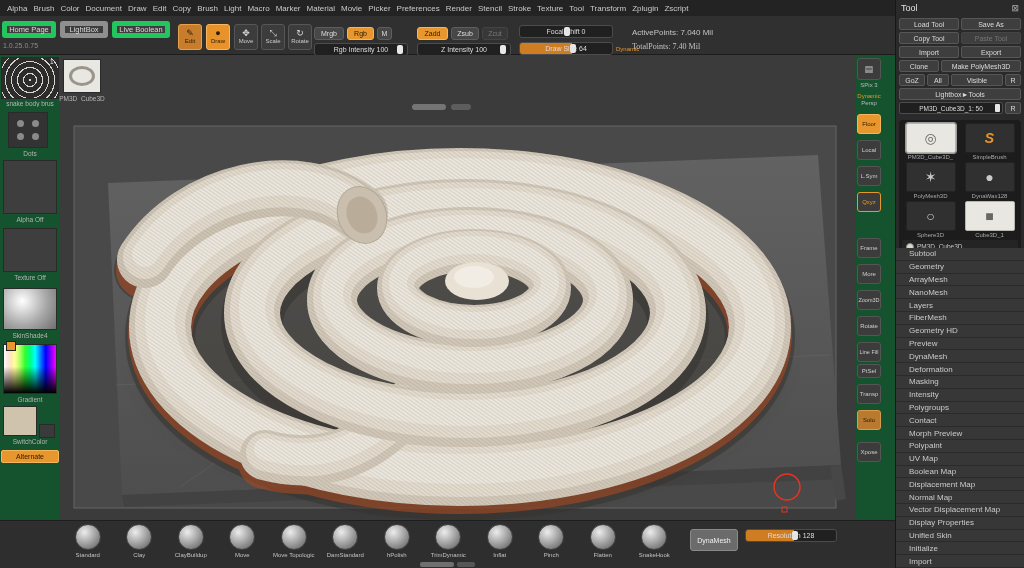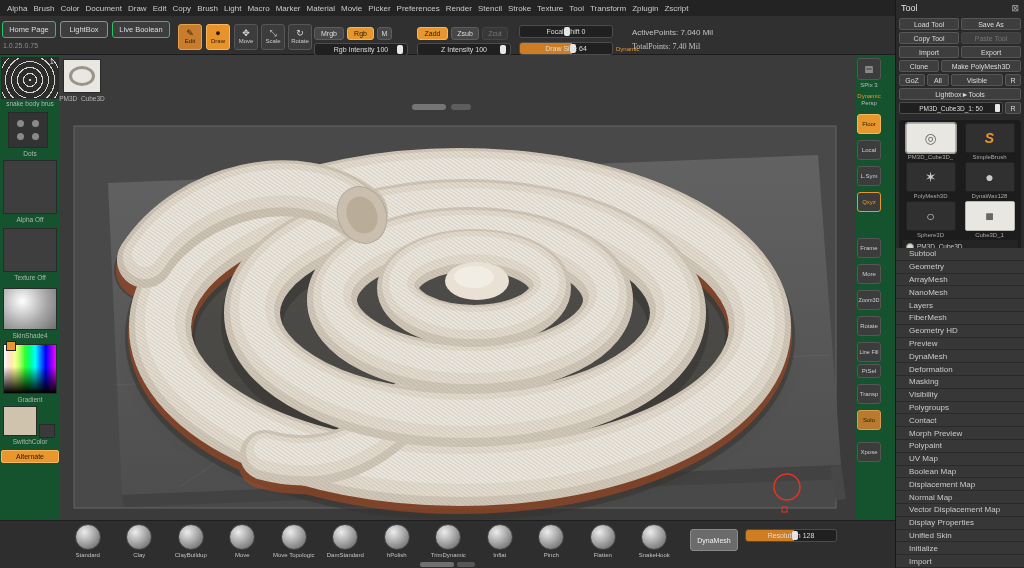--- a/index.html
+++ b/index.html
@@ -4,21 +4,21 @@
 <style>
   html,body{margin:0;padding:0;background:#222;font-family:"Liberation Sans",sans-serif;}
   .app{position:relative;width:1024px;height:568px;background:#14532d;overflow:hidden;font-family:"Liberation Sans",sans-serif;}
 
   
   .menubar{position:absolute;left:0;top:0;width:895px;height:16px;background:#232323;display:flex;align-items:center;padding-left:4px;box-sizing:border-box;}
   .menu-item{font-size:8px;color:#c9c9c9;padding:0 3px;white-space:nowrap;cursor:default;}
 
   
   .topbar{position:absolute;left:0;top:16px;width:895px;height:39px;background:#303030;border-bottom:1px solid #1c1c1c;box-sizing:border-box;}
-  .tb-btn{position:absolute;background:#3d3d3d;border:1px solid #22c55e;border-radius:3px;color:#ddd;font-size:7.5px;display:flex;align-items:center;justify-content:center;box-sizing:border-box;}
+  .tb-btn{position:absolute;background:#3d3d3d;border:5px solid #22c55e;border-radius:3px;color:#ddd;font-size:7.5px;display:flex;align-items:center;justify-content:center;box-sizing:border-box;}
   .mode-btn{position:absolute;width:24px;height:26px;border-radius:3px;background:#3c3c3c;border:1px solid #565656;display:flex;flex-direction:column;align-items:center;justify-content:center;box-sizing:border-box;}
   .mode-btn .mi{font-size:9px;color:#ddd;line-height:9px;}
   .mode-btn .ml{font-size:6px;color:#ccc;line-height:7px;}
   .mode-btn.orange{background:#c77d2c;border-color:#e8a14a;}
   .mode-btn.orange2{background:#e8922a;border-color:#f7b65f;}
   .mode-btn.orange .mi,.mode-btn.orange .ml,.mode-btn.orange2 .mi,.mode-btn.orange2 .ml{color:#2a1c08;}
   .pill{position:absolute;height:13px;border-radius:3px;background:#474747;border:1px solid #5e5e5e;color:#ddd;font-size:7px;display:flex;align-items:center;justify-content:center;box-sizing:border-box;}
   .pill.orange{background:#e8962e;border-color:#f5b55c;color:#2a1c08;}
   .pill.dim{background:#383838;border-color:#444;color:#777;}
   .slider{position:absolute;height:13px;background:#202020;border:1px solid #4c4c4c;border-radius:3px;color:#ddd;font-size:7px;display:flex;align-items:center;justify-content:center;box-sizing:border-box;overflow:hidden;}
@@ -471,21 +471,21 @@
 
         <div class="section-row">
           <span>Deformation</span>
         </div>
 
         <div class="section-row">
           <span>Masking</span>
         </div>
 
         <div class="section-row">
-          <span>Visibility</span>
+          <span>Intensity</span>
         </div>
 
         <div class="section-row">
           <span>Polygroups</span>
         </div>
 
         <div class="section-row">
           <span>Contact</span>
         </div>
 

